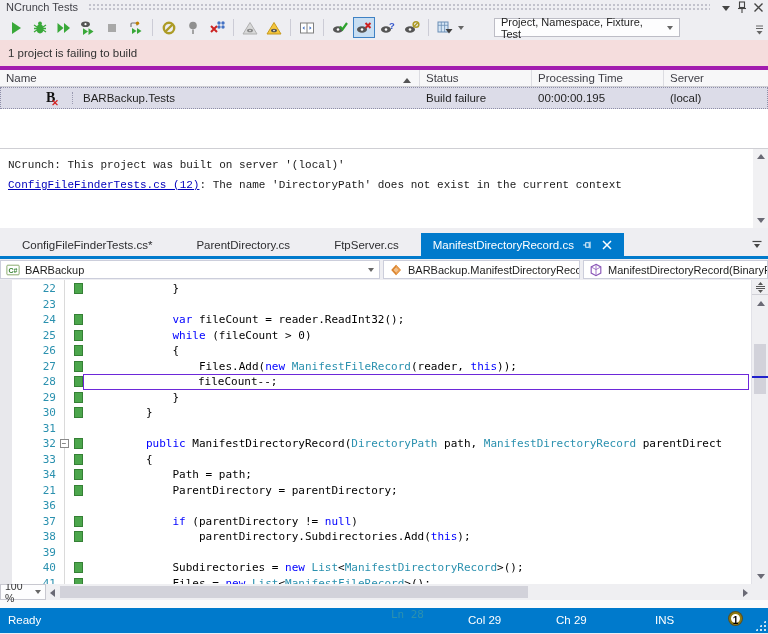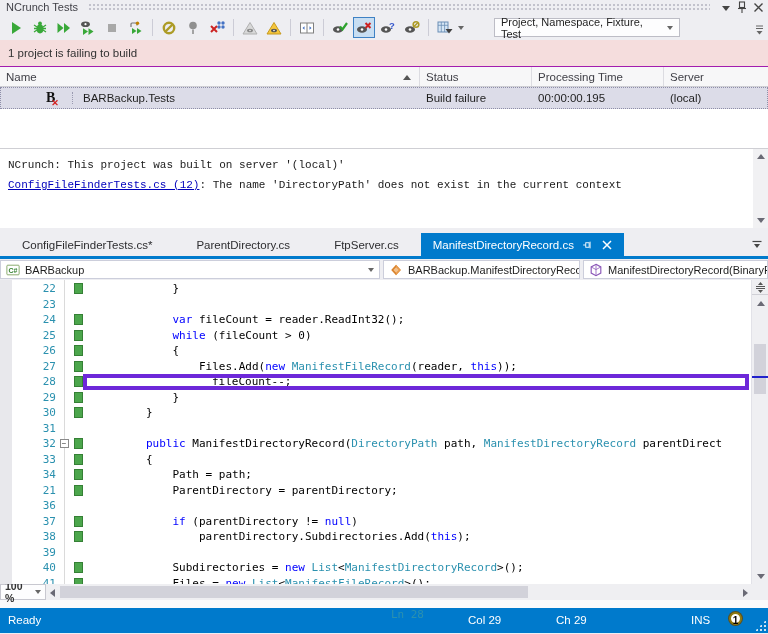--- a/index.html
+++ b/index.html
@@ -20,21 +20,21 @@
   .tsep{width:1px;height:17px;background:#CCCCD6;margin:0 4px;flex:none;}
   .combo{height:19px;background:#FDFDFE;border:1px solid #BDBDC6;display:flex;align-items:center;justify-content:space-between;padding:0 6px;font-size:11px;color:#1E1E1E;margin-left:30px;width:186px;}
   .dar{width:0;height:0;border-left:3.5px solid transparent;border-right:3.5px solid transparent;border-top:4px solid #666;margin-left:6px;flex:none;}
   .tboverflow{position:absolute;right:3px;bottom:0px;}
 
   
   .warnbar{height:26px;background:#F5DDDD;display:flex;align-items:center;padding-left:8px;font-size:11.5px;color:#333;}
 
   
   .grid{height:83px;background:#fff;border-bottom:1px solid #CFCFD4;}
-  .ghead{height:21px;display:flex;background:#F7F7F8;border-top:1px solid #a21caf;border-bottom:1px solid #CFCFD4;}
+  .ghead{height:21px;display:flex;background:#F7F7F8;border-top:4px solid #a21caf;border-bottom:1px solid #CFCFD4;}
   .gh{display:flex;align-items:center;padding-left:6px;font-size:11.5px;color:#3F3F46;border-right:1px solid #DCDCE1;position:relative;}
   .w0{width:420px;flex:none;}.w1{width:112px;flex:none;}.w2{width:132px;flex:none;}.w3{flex:1;border-right:none;}
   .sortarrow{position:absolute;right:8px;top:8px;width:0;height:0;border-left:4px solid transparent;border-right:4px solid transparent;border-bottom:5px solid #555;}
   .grow{height:22px;display:flex;align-items:center;background:#DCDCE8;outline:1px dotted #8E8EA8;outline-offset:-1px;font-size:11.5px;color:#1E1E1E;}
   .gc{display:flex;align-items:center;height:100%;}
   .gc.c0{padding-left:46px;}
   .bfi{font:bold 14px "Liberation Serif",serif;color:#111;position:relative;width:20px;}
   .bfi i{font-style:normal;color:#D42020;font-size:9px;font-weight:bold;position:relative;left:-4px;top:4px;}
   .gname{border-left:1px dotted #9a9ab0;padding-left:10px;margin-left:6px;}
   .gc.c1,.gc.c2,.gc.c3{padding-left:6px;}
@@ -73,47 +73,47 @@
   .codearea{position:absolute;left:0;top:0;right:17px;bottom:0;overflow:hidden;padding-top:1px;}
   .codearea::before{content:"";position:absolute;left:0;top:0;bottom:0;width:12px;background:#E8E8EC;}
   .codearea::after{content:"";position:absolute;left:64px;top:0;bottom:0;border-left:1px solid #DADADA;}
   .crow{display:flex;align-items:center;height:15.5px;padding-left:12px;position:relative;}
   .ln{width:44px;flex:none;text-align:right;color:#2B91AF;font:11px "DejaVu Sans Mono",monospace;}
   .fold{width:16px;flex:none;display:flex;justify-content:center;z-index:1;}
   .foldbox{width:9px;height:9px;border:1px solid #8a8a8a;background:#fff;font:8px/7px "Liberation Sans",sans-serif;text-align:center;color:#333;}
   .markcell{width:9px;flex:none;margin-left:2px;}
   .mark{display:block;width:9px;height:11px;background:#4CA64C;border:1px solid #358035;}
   .codebox{flex:1;align-self:stretch;display:flex;align-items:center;padding-left:10px;margin-right:2px;overflow:hidden;}
-  .crow.cur .codebox{border:4px solid #6d28d9;padding-left:19px;}
+  .crow.cur .codebox{border:1px solid #6d28d9;padding-left:8px;}
   .codebox pre{margin:0;font:11px "DejaVu Sans Mono",monospace;white-space:pre;}
   .s-k{color:#0000FF;}.s-t{color:#2B91AF;}.s-p{color:#000;}
 
   .vscroll{position:absolute;right:0;top:0;bottom:0;width:17px;background:#EFEFF2;border-left:1px solid #E2E2E8;}
   .vsplit{height:15px;border-bottom:1px solid #D0D0D6;display:flex;align-items:center;justify-content:center;}
   .varr{position:absolute;left:4.5px;width:0;height:0;border-left:4px solid transparent;border-right:4px solid transparent;}
   .varr.up{top:21px;border-bottom:5px solid #6A6A75;}
   .varr.dn{bottom:5px;border-top:5px solid #6A6A75;}
   .vthumb{position:absolute;left:2px;right:2px;top:64px;height:50px;background:#D2D2DA;}
   .caretmark{position:absolute;left:0;right:0;top:96px;height:2px;background:#2222CC;z-index:2;}
 
   
   .hscrollrow{height:16px;display:flex;background:#EFEFF2;}
-  .zoombox{width:46px;flex:none;background:#FDFDFE;border:1px solid #C8C8D0;display:flex;align-items:center;justify-content:space-between;padding:0 4px;font-size:10.5px;color:#333;font-weight:bold;}
+  .zoombox{width:46px;flex:none;background:#FDFDFE;border:1px solid #C8C8D0;display:flex;align-items:center;justify-content:space-between;padding:0 4px;font-size:10.5px;color:#333;}
   .hscroll{flex:1;position:relative;background:#EFEFF2;}
   .harr{position:absolute;top:4.5px;width:0;height:0;border-top:4px solid transparent;border-bottom:4px solid transparent;}
   .harr.lf{left:4px;border-right:5px solid #6A6A75;}
   .harr.rt{right:20px;border-left:5px solid #6A6A75;}
   .hthumb{position:absolute;left:14px;top:2px;height:12px;width:468px;background:#D2D2DA;}
   .gaprow{height:8px;background:#FAFAFB;}
 
   
   .statusbar{position:relative;height:25px;background:#007ACC;color:#fff;font-size:11.5px;line-height:25px;padding-left:36px;}
   .sb{position:absolute;top:0;}
   .sb.ready{left:8px;}
-  .sb.ln{left:380px;}.sb.col{left:468px;}.sb.ch{left:556px;}.sb.ins{left:691px;}
+  .sb.ln{left:380px;}.sb.col{left:468px;}.sb.ch{left:556px;}.sb.ins{left:655px;}
   .ncircle{position:absolute;right:26px;top:4px;width:13px;height:13px;border-radius:50%;background:#fff;border:2px solid #8F7B12;box-shadow:0 0 0 1px #555026;color:#000;font:bold 10px/13px "Liberation Sans",sans-serif;text-align:center;}
   .grip{position:absolute;right:2px;bottom:2px;width:11px;height:11px;background-image:radial-gradient(rgba(255,255,255,.8) 1px,transparent 1.2px);background-size:4px 4px;clip-path:polygon(100% 0,100% 100%,0 100%);}
 </style>
 </head>
 <body>
 
 <div class="win">
 
   <div class="ptitle">
     <span>NCrunch Tests</span>

